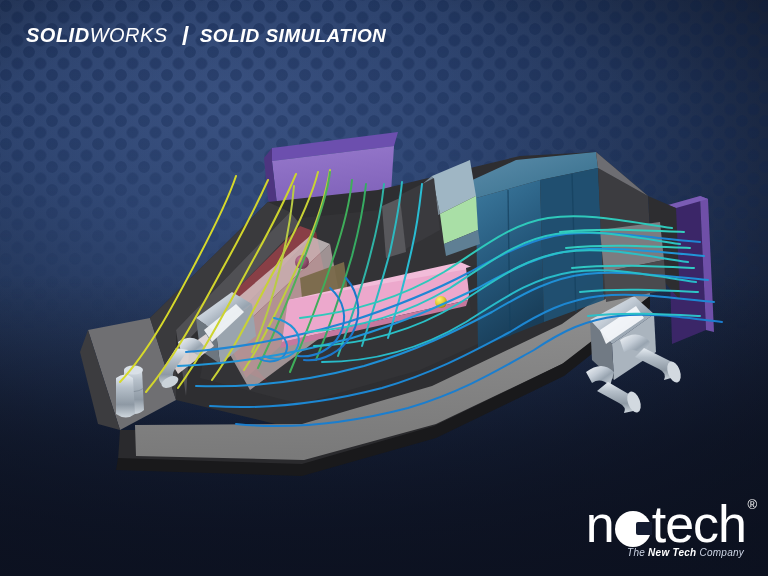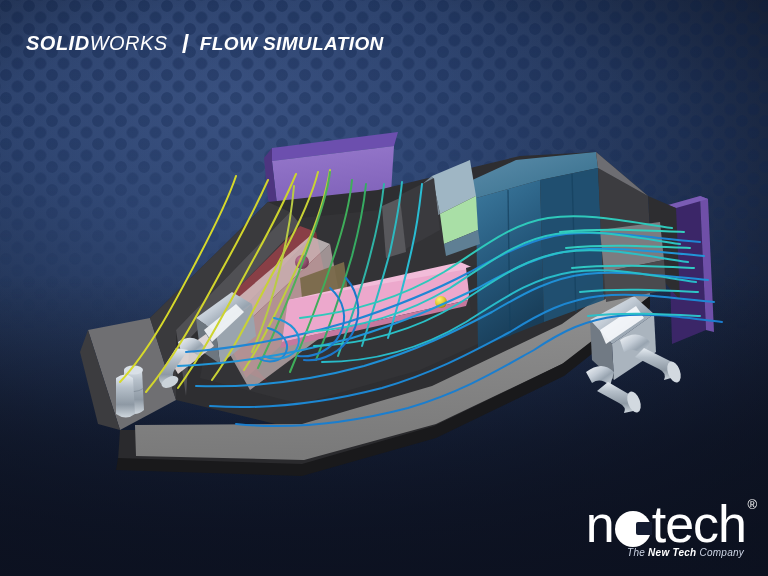--- a/index.html
+++ b/index.html
@@ -36,21 +36,21 @@
     mask-image:linear-gradient(to bottom, rgba(0,0,0,.95) 0%, rgba(0,0,0,.8) 45%, rgba(0,0,0,0) 100%);
     opacity:.9;
   }
   .bg-dark-bottom{
     position:absolute;left:0;right:0;bottom:0;height:300px;
     background:linear-gradient(to bottom, rgba(10,15,28,0) 0%, rgba(11,16,30,0.55) 55%, rgba(12,17,32,0.85) 100%);
   }
 
   
   .brand{
-    position:absolute;left:26px;top:32px;
+    position:absolute;left:26px;top:24px;
     display:flex;align-items:center;
     color:#ffffff;
     letter-spacing:.4px;
     white-space:nowrap;
     user-select:none;
   }
   .brand .b1{font-size:20px;font-style:italic;font-weight:bold;letter-spacing:.5px;}
   .brand .b2{font-size:20px;font-style:italic;font-weight:400;letter-spacing:.5px;text-align:center;}
   .brand .bar{
     display:inline-block;width:3px;height:19px;background:#ffffff;
@@ -312,21 +312,21 @@
       <path d="M274,318 C292,322 302,334 298,346 C294,358 276,362 264,356" stroke="#2196d8"></path>
       <path d="M330,288 C344,300 348,318 340,334 C332,350 314,358 298,356" stroke="#1d7fd0"></path>
       <path d="M346,278 C360,294 362,316 352,334 C342,352 322,362 304,360" stroke="#1b78cc"></path>
     </g>
   </svg>
 
   <div class="brand">
     <span class="b1">SOLID</span>
       <span class="b2">WORKS</span>
     <span class="bar"></span>
-    <span class="b3">FLOW SIMULATION</span>
+    <span class="b3">SOLID SIMULATION</span>
   </div>
 
   <div class="logo">
     <div class="logo-main">
       <span class="logo-n">n</span>
       <span class="logo-c">
         <span class="disc"></span>
           <span class="notch"></span>
       </span>
       <span class="logo-tech">tech</span>

